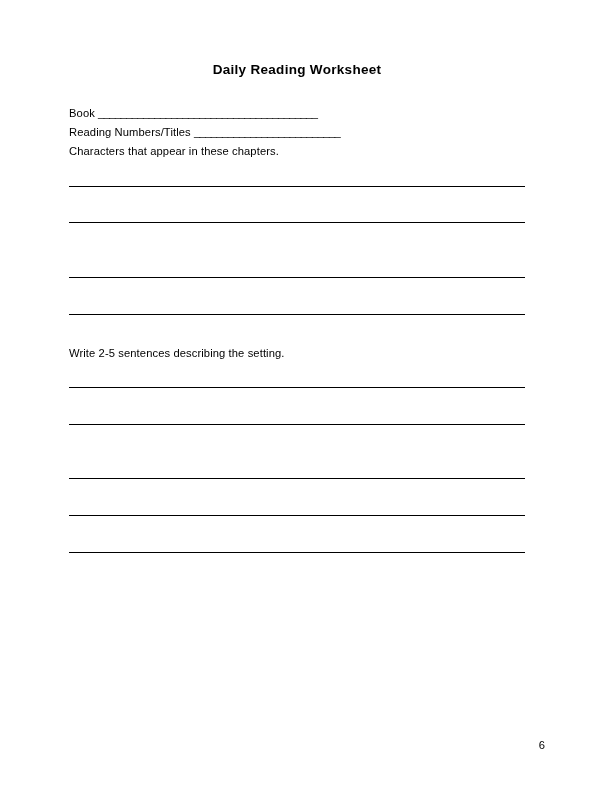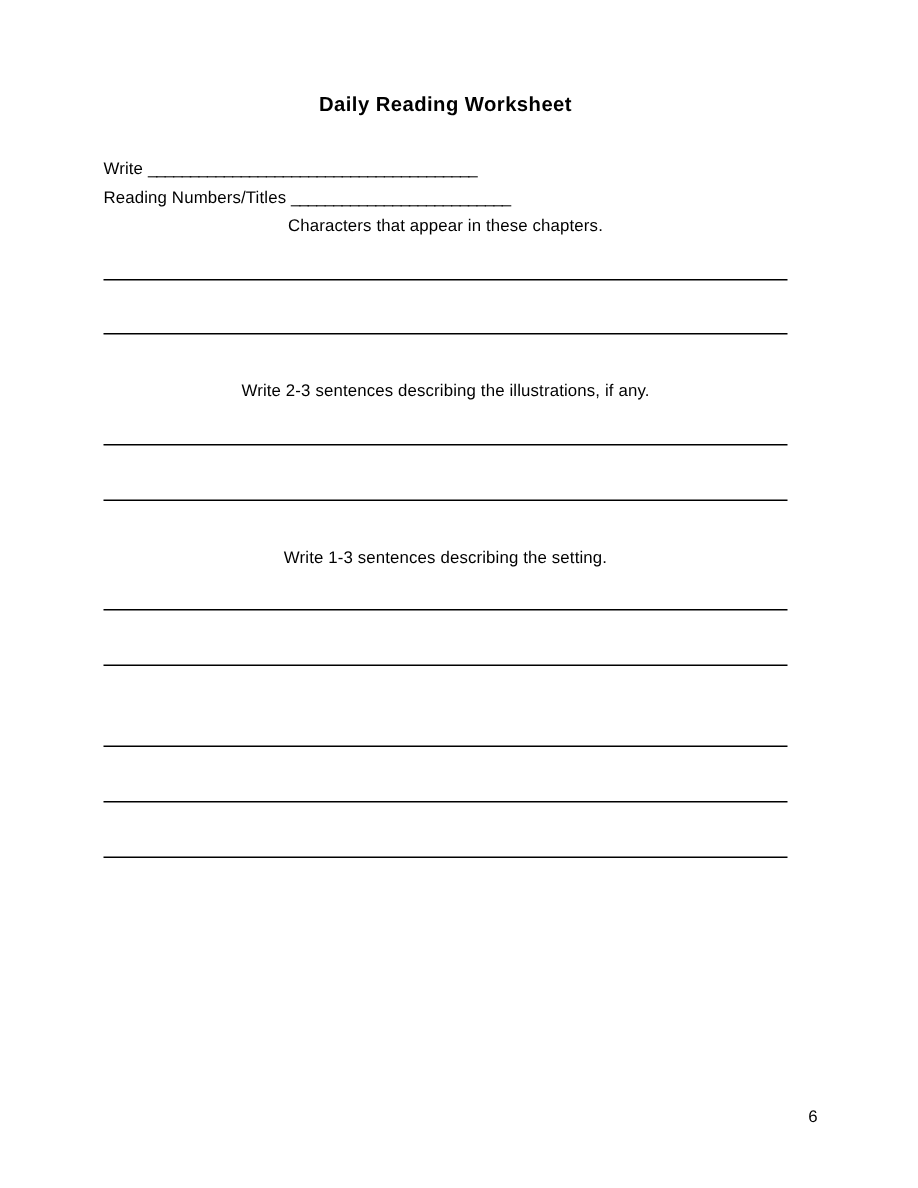--- a/index.html
+++ b/index.html
@@ -58,21 +58,20 @@
     padding: 0;
   }
   .rule-line {
     width: 456px;
     height: 0;
     border-bottom: 1.4px solid #000000;
     margin: 0;
   }
   .block {
     margin: 0;
-    text-align: center;
   }
   .gap-sm { height: 7px; }
   .gap-md { height: 11px; }
   .page-number {
     position: absolute;
     left: 0;
     top: 738px;
     width: 545px;
     text-align: right;
     font-size: 11.2px;
@@ -82,53 +81,52 @@
 </head>
 <body>
 
 <div class="page">
 
   <div class="sheet">
 
     <h1 class="doc-title">Daily Reading Worksheet</h1>
 
     <div id="fields-container">
-        <p class="field-row"><span class="field-label">Write </span><span class="field-blank">_______________________________________</span></p>
+        <p class="field-row"><span class="field-label">Book </span><span class="field-blank">_______________________________________</span></p>
         <p class="field-row"><span class="field-label">Reading Numbers/Titles </span><span class="field-blank">__________________________</span></p>
       </div>
 
     <div id="sections-container">
         <div class="block">
           <p class="prompt">Characters that appear in these chapters.</p>
           <div class="gap-sm"></div>
           <div class="rules">
             <div style="height: 19px;">
               <div class="rule-line" style="margin-top: 17.6px;"></div>
             </div>
             <div style="height: 19px;">
               <div class="rule-line" style="margin-top: 17.6px;"></div>
             </div>
           </div>
           <div class="gap-md"></div>
         </div>
         <div class="block">
-          <p class="prompt">Write 2-3 sentences describing the illustrations, if any.</p>
           <div class="gap-sm"></div>
           <div class="rules">
             <div style="height: 19px;">
               <div class="rule-line" style="margin-top: 17.6px;"></div>
             </div>
             <div style="height: 19px;">
               <div class="rule-line" style="margin-top: 17.6px;"></div>
             </div>
           </div>
           <div class="gap-md"></div>
         </div>
         <div class="block">
-          <p class="prompt">Write 1-3 sentences describing the setting.</p>
+          <p class="prompt">Write 2-5 sentences describing the setting.</p>
           <div class="gap-sm"></div>
           <div class="rules">
             <div style="height: 19px;">
               <div class="rule-line" style="margin-top: 17.6px;"></div>
             </div>
             <div style="height: 19px;">
               <div class="rule-line" style="margin-top: 17.6px;"></div>
             </div>
           </div>
           <div class="gap-md"></div>

